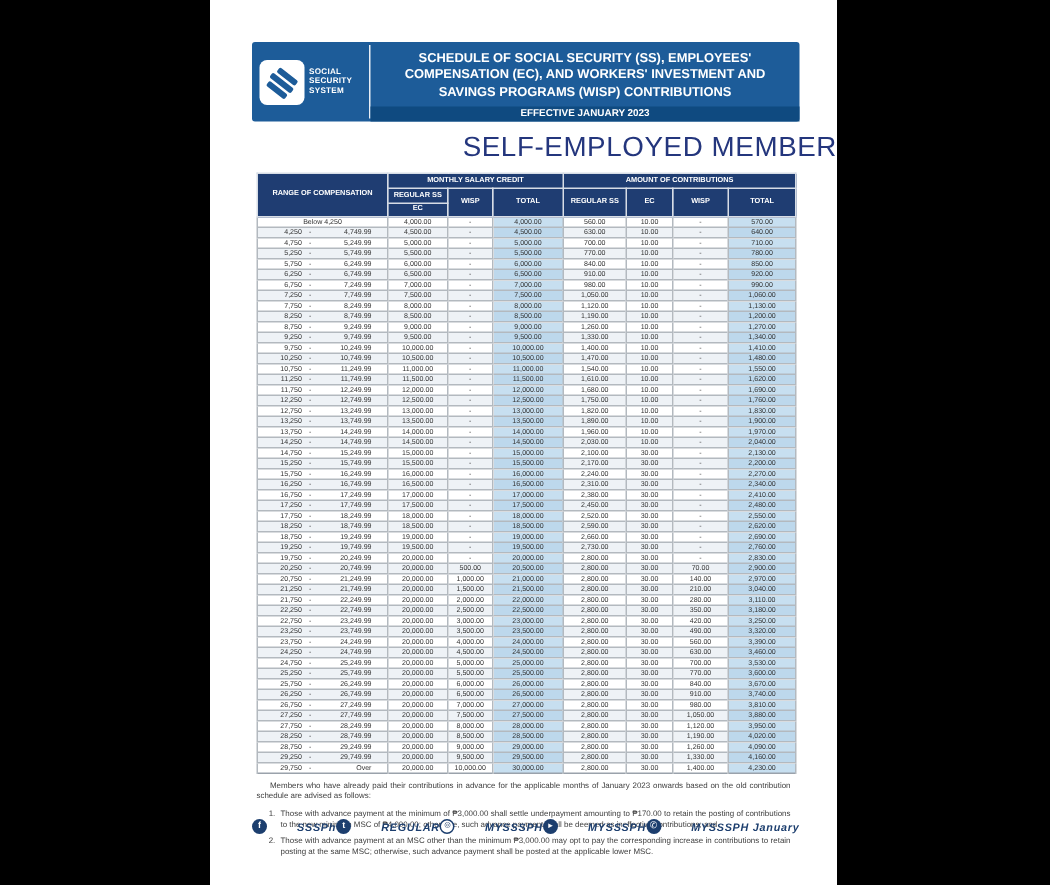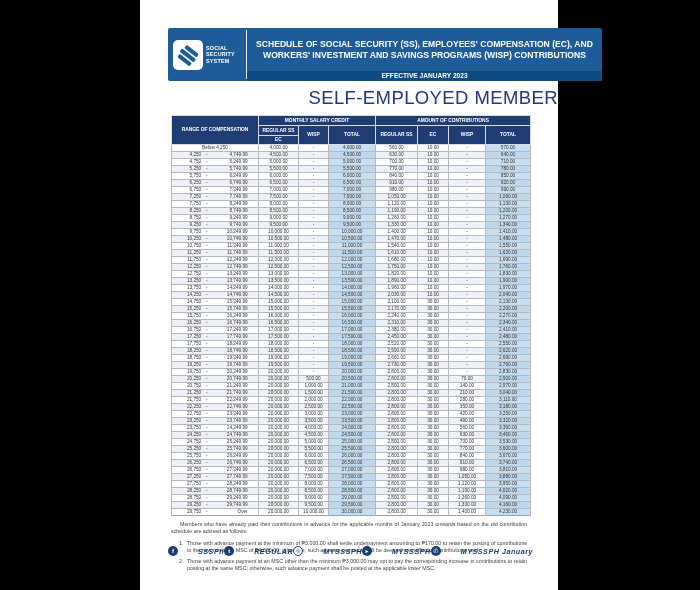--- a/index.html
+++ b/index.html
@@ -1,21 +1,21 @@
 <!DOCTYPE html>
 <html><head>
 <meta charset="utf-8">
 <style>
   html,body{margin:0;padding:0;}
   body{width:700px;height:590px;background:#000;overflow:hidden;
        font-family:"Liberation Sans","DejaVu Sans",sans-serif;position:relative;}
   .page{position:absolute;left:140px;top:0;width:418px;height:590px;background:#fff;}
 
   
-  .header-bar{position:absolute;left:28px;top:28px;width:434px;height:53px;
+  .header-bar{position:absolute;left:28px;top:28px;width:365px;height:53px;
               background:#1d5c99;border-radius:2px;display:flex;align-items:stretch;}
   .logo-area{width:78px;display:flex;align-items:center;padding-left:5px;box-sizing:border-box;gap:3px;}
   .emblem{width:30px;height:30px;background:#fff;border-radius:5px;display:flex;
           align-items:center;justify-content:center;flex:none;}
   .logo-words{display:flex;flex-direction:column;justify-content:center;}
   .logo-words span{color:#fff;font-weight:bold;font-size:5.4px;line-height:6.4px;letter-spacing:.2px;}
   .v-div{width:1px;background:#e8eef5;margin:2px 0;}
   .title-area{flex:1;display:flex;flex-direction:column;}
   .sched-title{flex:1;color:#fff;font-weight:bold;font-size:8.6px;line-height:1.3;
                text-align:center;display:flex;align-items:center;justify-content:center;

